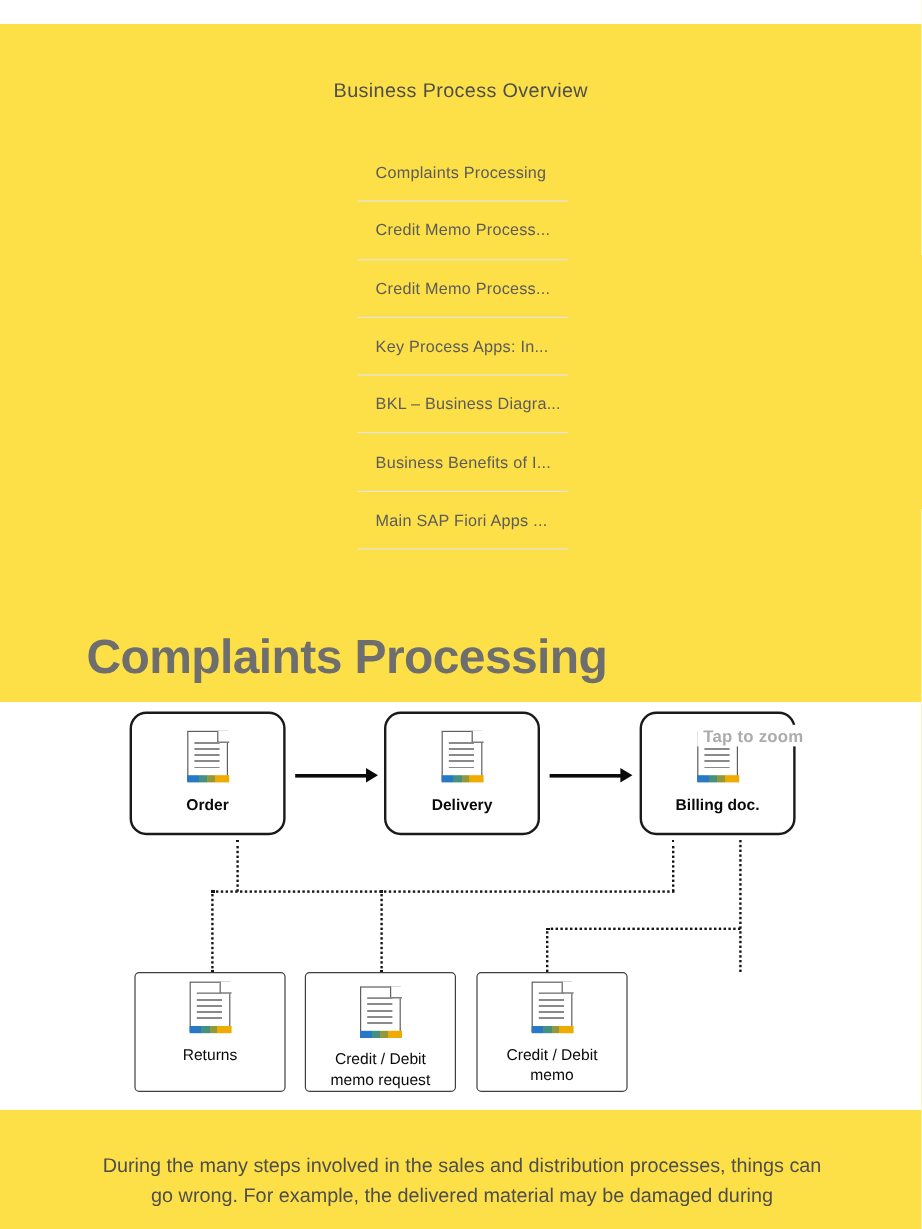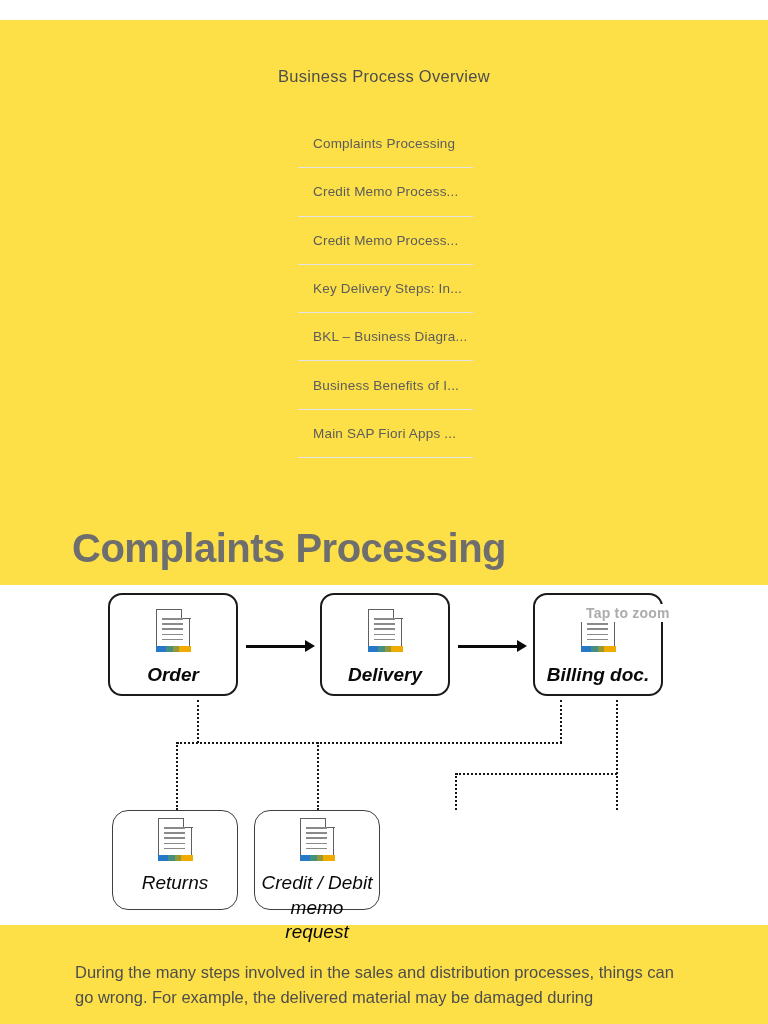--- a/index.html
+++ b/index.html
@@ -18,56 +18,56 @@
     font-size:13.5px; color:#5c5c5c; letter-spacing:.2px;
     border-bottom:1px solid #e4e4e4; cursor:pointer; white-space:nowrap;
   }
   .section-heading {
     position:absolute; left:72px; top:506px;
     font-size:40px; font-weight:bold; color:#6e6e6e; letter-spacing:-0.5px;
   }
   .diagram { position:absolute; left:0; top:565px; width:768px; height:340px; background:#fff; }
   .node { position:absolute; background:#fff; display:flex; flex-direction:column; align-items:center; text-align:center; }
   .node.top { width:130px; height:103px; border:2px solid #1a1a1a; border-radius:14px; padding-top:14px; }
-  .node.bottom { width:126px; height:100px; border:1.5px solid #3f3f3f; border-radius:16px; padding-top:7px; }
-  .node-label { font-size:19px; color:#0a0a0a; line-height:1.3; margin-top:11px; padding:0 5px;font-style:italic; }
+  .node.bottom { width:126px; height:100px; border:1.5px solid #3f3f3f; border-radius:4px; padding-top:7px; }
+  .node-label { font-size:13px; color:#0a0a0a; line-height:1.3; margin-top:11px; padding:0 5px; }
   .node.top .node-label { font-weight:bold; margin-top:12px; }
   .doc-icon { position:relative; width:34px; height:42px; background:#fff; border:1.5px solid #5f5f5f; flex:0 0 auto; }
   .doc-icon .fold { position:absolute; top:-1.5px; right:-1.5px; width:10px; height:10px; background:#fff;
     border-left:1.5px solid #5f5f5f; border-bottom:1.5px solid #5f5f5f; }
   .doc-icon .lines { position:absolute; left:5px; right:6px; top:8px; height:23px;
     background:repeating-linear-gradient(#8a8a8a 0 1.6px, transparent 1.6px 5.2px); }
   .doc-icon .bar { position:absolute; left:-1.5px; right:-1.5px; bottom:-1.5px; height:5.5px;
     background:linear-gradient(90deg,#2878c8 0 28%,#449182 28% 48%,#93993b 48% 66%,#f0ab00 66% 100%); }
   .arrow { position:absolute; height:2.5px; background:#0a0a0a; }
   .arrow .head { position:absolute; right:-9px; top:-4.7px; width:0; height:0;
     border-left:10px solid #0a0a0a; border-top:6px solid transparent; border-bottom:6px solid transparent; }
   .dot-v { position:absolute; width:0; border-left:2.4px dotted #161616; }
   .dot-h { position:absolute; height:0; border-top:2.4px dotted #161616; }
   .tap-zoom {
     position:absolute; left:581px; top:19px; background:#ffffff; padding:1px 5px;
     font-size:14px; font-weight:bold; color:#acacac; letter-spacing:.2px; z-index:3;
   }
   .body-text {
     position:absolute; left:75px; top:940px; width:620px;
-    font-size:16.5px; line-height:25px; color:#4e4e4e;
+    font-size:16.5px; line-height:25px; color:#4e4e4e;text-align:center;
   }
 </style>
 </head>
 <body>
 
 <div class="page">
 
   <div class="doc-title">Business Process Overview</div>
 
   <div class="toc">
     <div class="toc-item">Complaints Processing</div>
     <div class="toc-item">Credit Memo Process...</div>
     <div class="toc-item">Credit Memo Process...</div>
-    <div class="toc-item">Key Delivery Steps: In...</div>
+    <div class="toc-item">Key Process Apps: In...</div>
     <div class="toc-item">BKL – Business Diagra...</div>
     <div class="toc-item">Business Benefits of I...</div>
     <div class="toc-item">Main SAP Fiori Apps ...</div>
   </div>
 
   <h1 class="section-heading">Complaints Processing</h1>
 
   <div class="diagram">
 
     <div class="tap-zoom">Tap to zoom</div>
@@ -114,26 +114,34 @@
     <div class="dot-v" style="left:455px; top:188px; height:37px;"></div>
 
     <div class="node bottom" style="left:112px; top:225px;">
       <div class="doc-icon">
           <div class="fold"></div>
           <div class="lines"></div>
           <div class="bar"></div>
         </div>
       <div class="node-label">Returns</div>
     </div>
-    <div class="node bottom" style="left:254px; top:225px;">
+    <div class="node bottom" style="left:254px; top:225px;justify-content:flex-end;">
       <div class="doc-icon">
           <div class="fold"></div>
           <div class="lines"></div>
           <div class="bar"></div>
         </div>
       <div class="node-label">Credit / Debit memo request</div>
+    </div>
+    <div class="node bottom" style="left:397px; top:225px;">
+      <div class="doc-icon">
+          <div class="fold"></div>
+          <div class="lines"></div>
+          <div class="bar"></div>
+        </div>
+      <div class="node-label">Credit / Debit memo</div>
     </div>
 
   </div>
 
   <p class="body-text">During the many steps involved in the sales and distribution processes, things can go wrong. For example, the delivered material may be damaged during</p>
 
 </div>
 
 </body></html>

